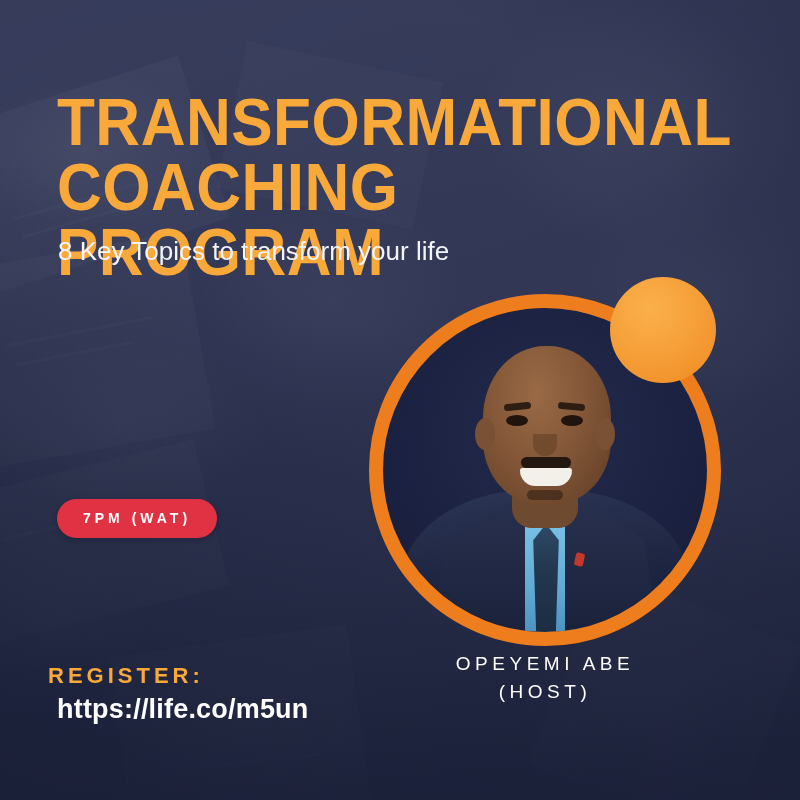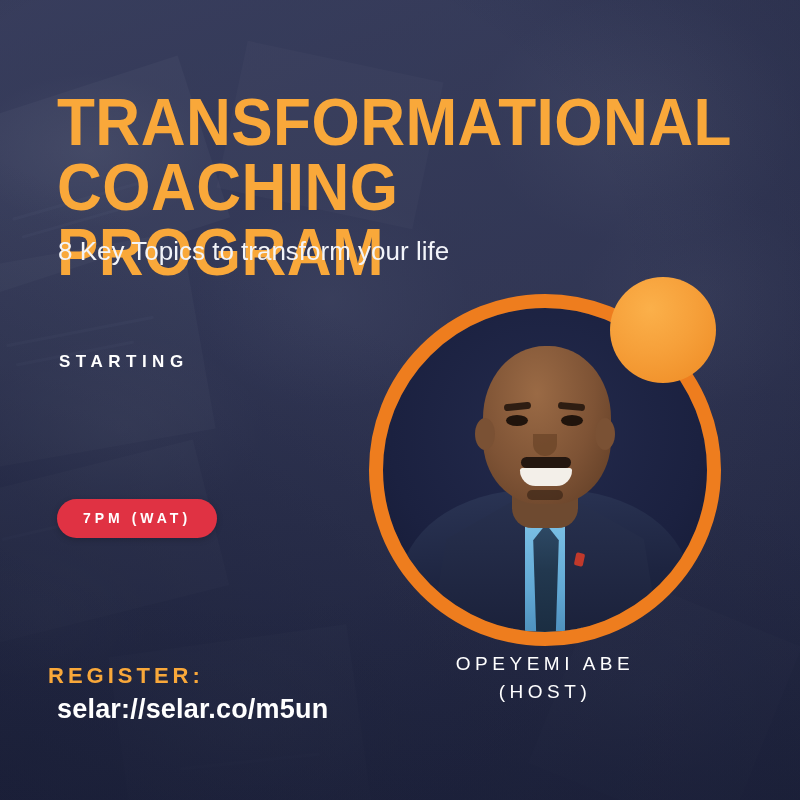--- a/index.html
+++ b/index.html
@@ -376,27 +376,26 @@
 
     <h1 class="headline">
       <span>TRANSFORMATIONAL</span>
       <span class="l2">COACHING PROGRAM</span>
     </h1>
 
     <p class="subtitle">
       <span>8 Key Topics to transform your life</span><br>
     </p>
 
-    <div class="starting-label">STARTING</div>
 
 
     <div class="time-badge">7PM (WAT)</div>
 
     <div class="register-label">REGISTER:</div>
-    <div class="register-url">selar://selar.co/m5un</div>
+    <div class="register-url">https://life.co/m5un</div>
 
     <div class="portrait-wrap">
       <div class="portrait-disc">
         <div class="p-shoulders"></div>
         <div class="p-shirt"></div>
         <div class="p-lapel-l"></div>
         <div class="p-lapel-r"></div>
         <div class="p-tie"></div>
         <div class="p-pin"></div>
         <div class="p-neck"></div>

